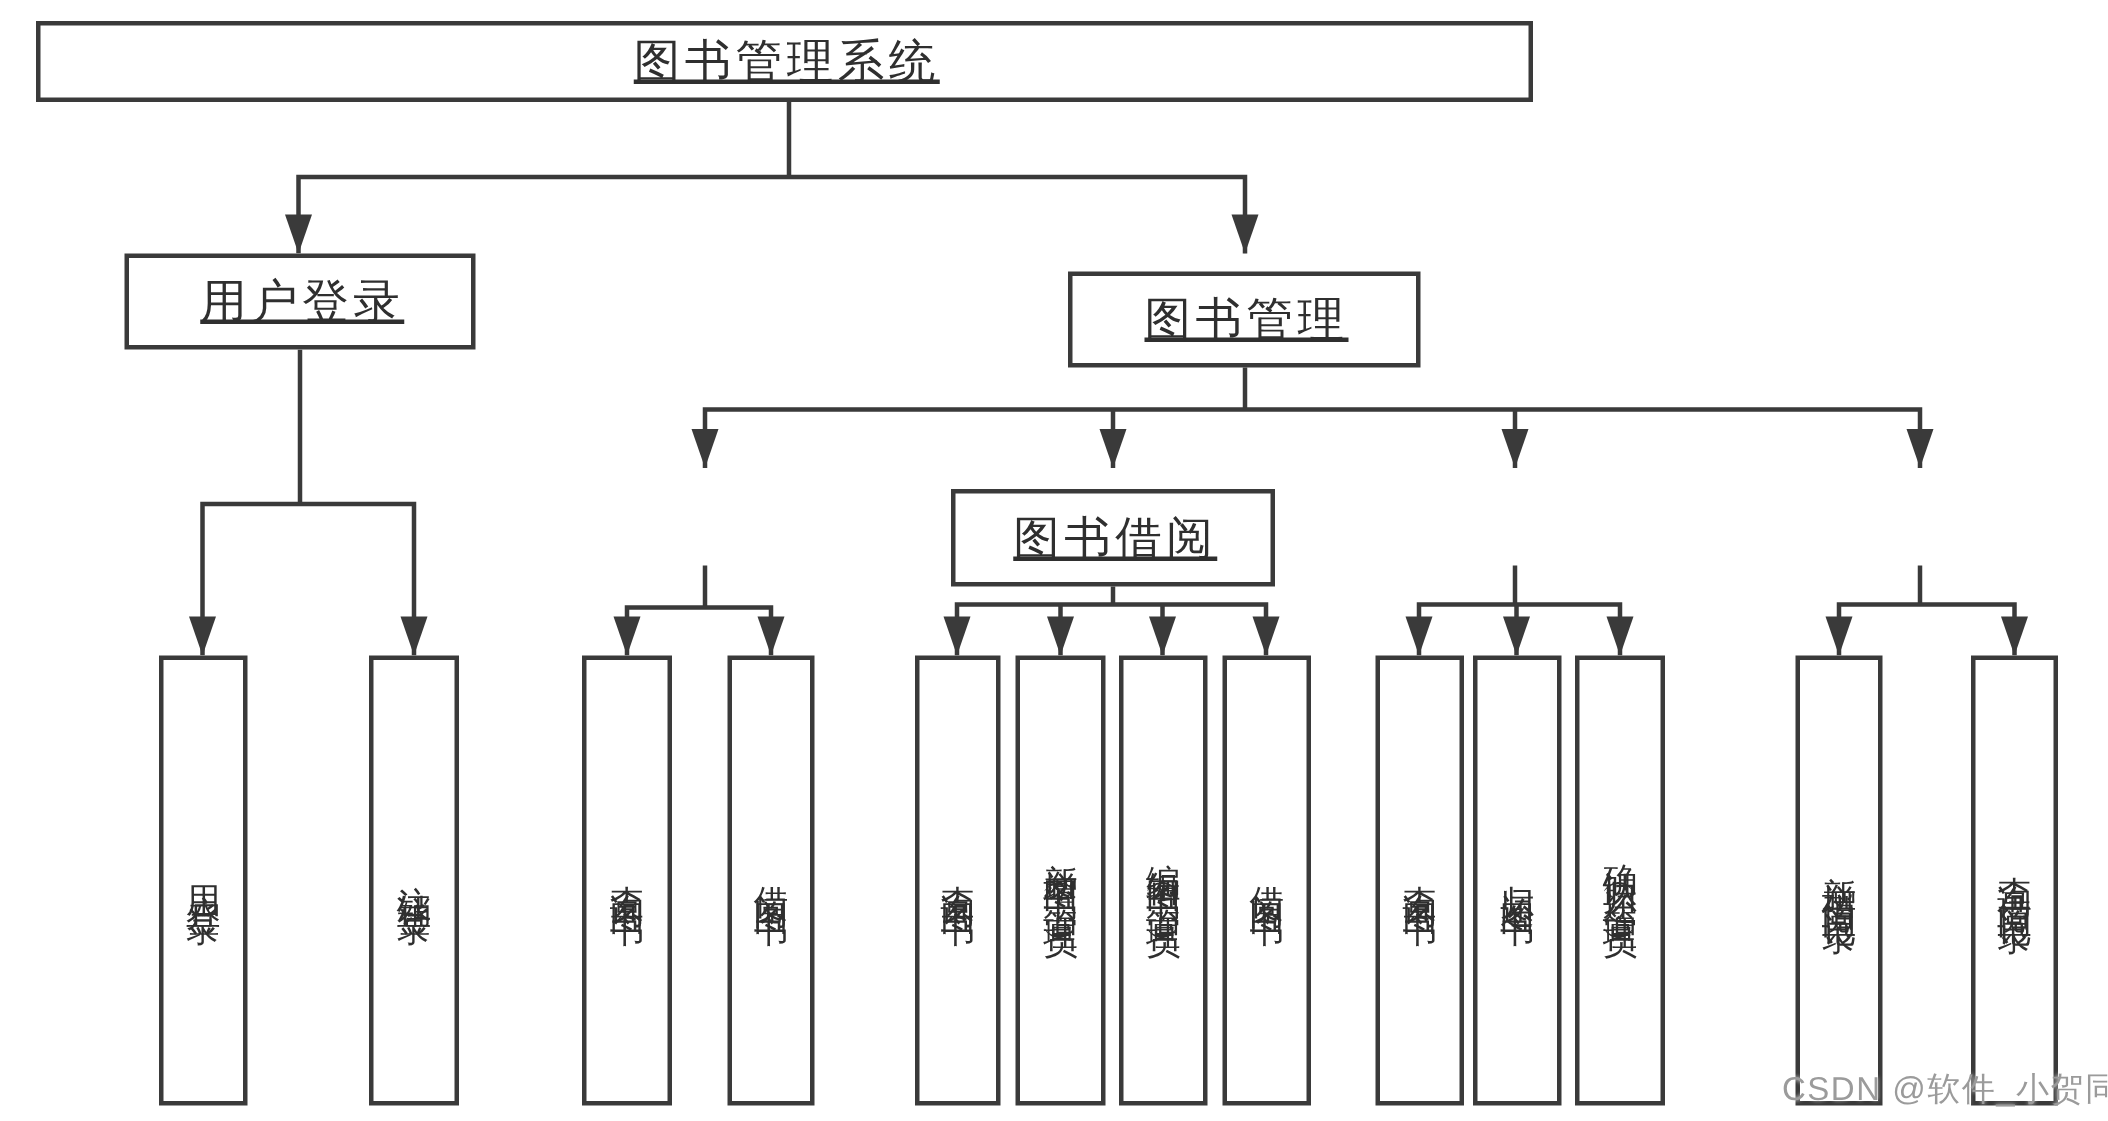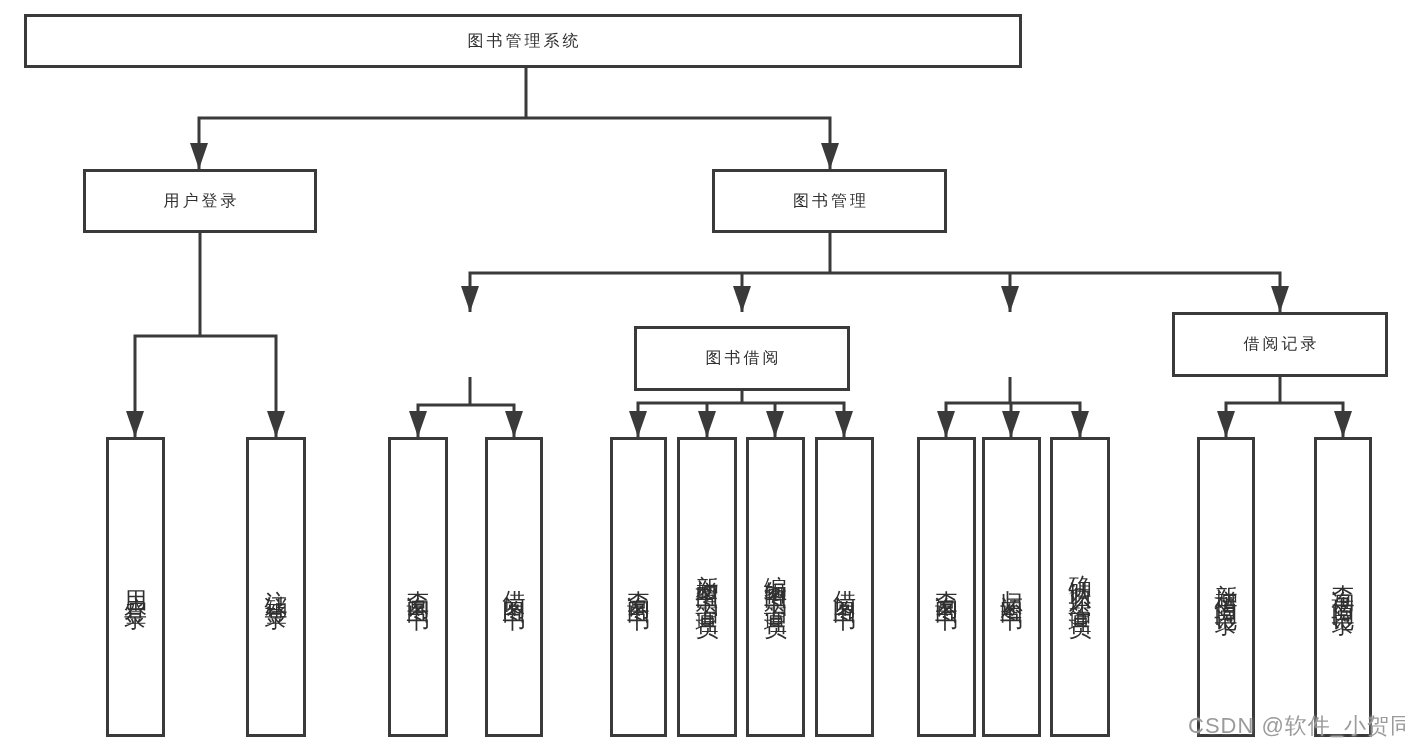--- a/index.html
+++ b/index.html
@@ -22,24 +22,25 @@
     box-sizing:border-box;
     border:3px solid var(--line);
     background:#fff;
     display:flex;
     align-items:center;
     justify-content:center;
     color:var(--text);
   }
   .box span{display:block;}
   .h span{
-    font-size:16px;
+    font-size:31px;
     letter-spacing:3px;
     text-indent:3px;
     white-space:nowrap;
+    text-decoration:underline;
   }
   .v span{
     writing-mode:vertical-rl;
     text-orientation:mixed;
     font-size:23px;
     line-height:1;
     letter-spacing:6px;
     margin-top:-6px;
   }
   .watermark{
@@ -123,29 +124,26 @@
     </g>
   </svg>
 
   <div class="box h" style="left:24px;top:14px;width:998px;height:54px;">
     <span>图书管理系统</span>
   </div>
 
   <div class="box h" style="left:83px;top:169px;width:234px;height:64px;">
     <span>用户登录</span>
   </div>
-  <div class="box h" style="left:712px;top:169px;width:235px;height:64px;">
+  <div class="box h" style="left:712px;top:181px;width:235px;height:64px;">
     <span>图书管理</span>
   </div>
 
   <div class="box h" style="left:634px;top:326px;width:216px;height:65px;">
     <span>图书借阅</span>
-  </div>
-  <div class="box h" style="left:1172px;top:312px;width:216px;height:65px;">
-    <span>借阅记录</span>
   </div>
 
   <div class="box v" style="left:106px;top:437px;width:59px;height:300px;">
     <span>用户登录</span>
   </div>
   <div class="box v" style="left:246px;top:437px;width:60px;height:300px;">
     <span>注销登录</span>
   </div>
 
   <div class="box v" style="left:388px;top:437px;width:60px;height:300px;">

